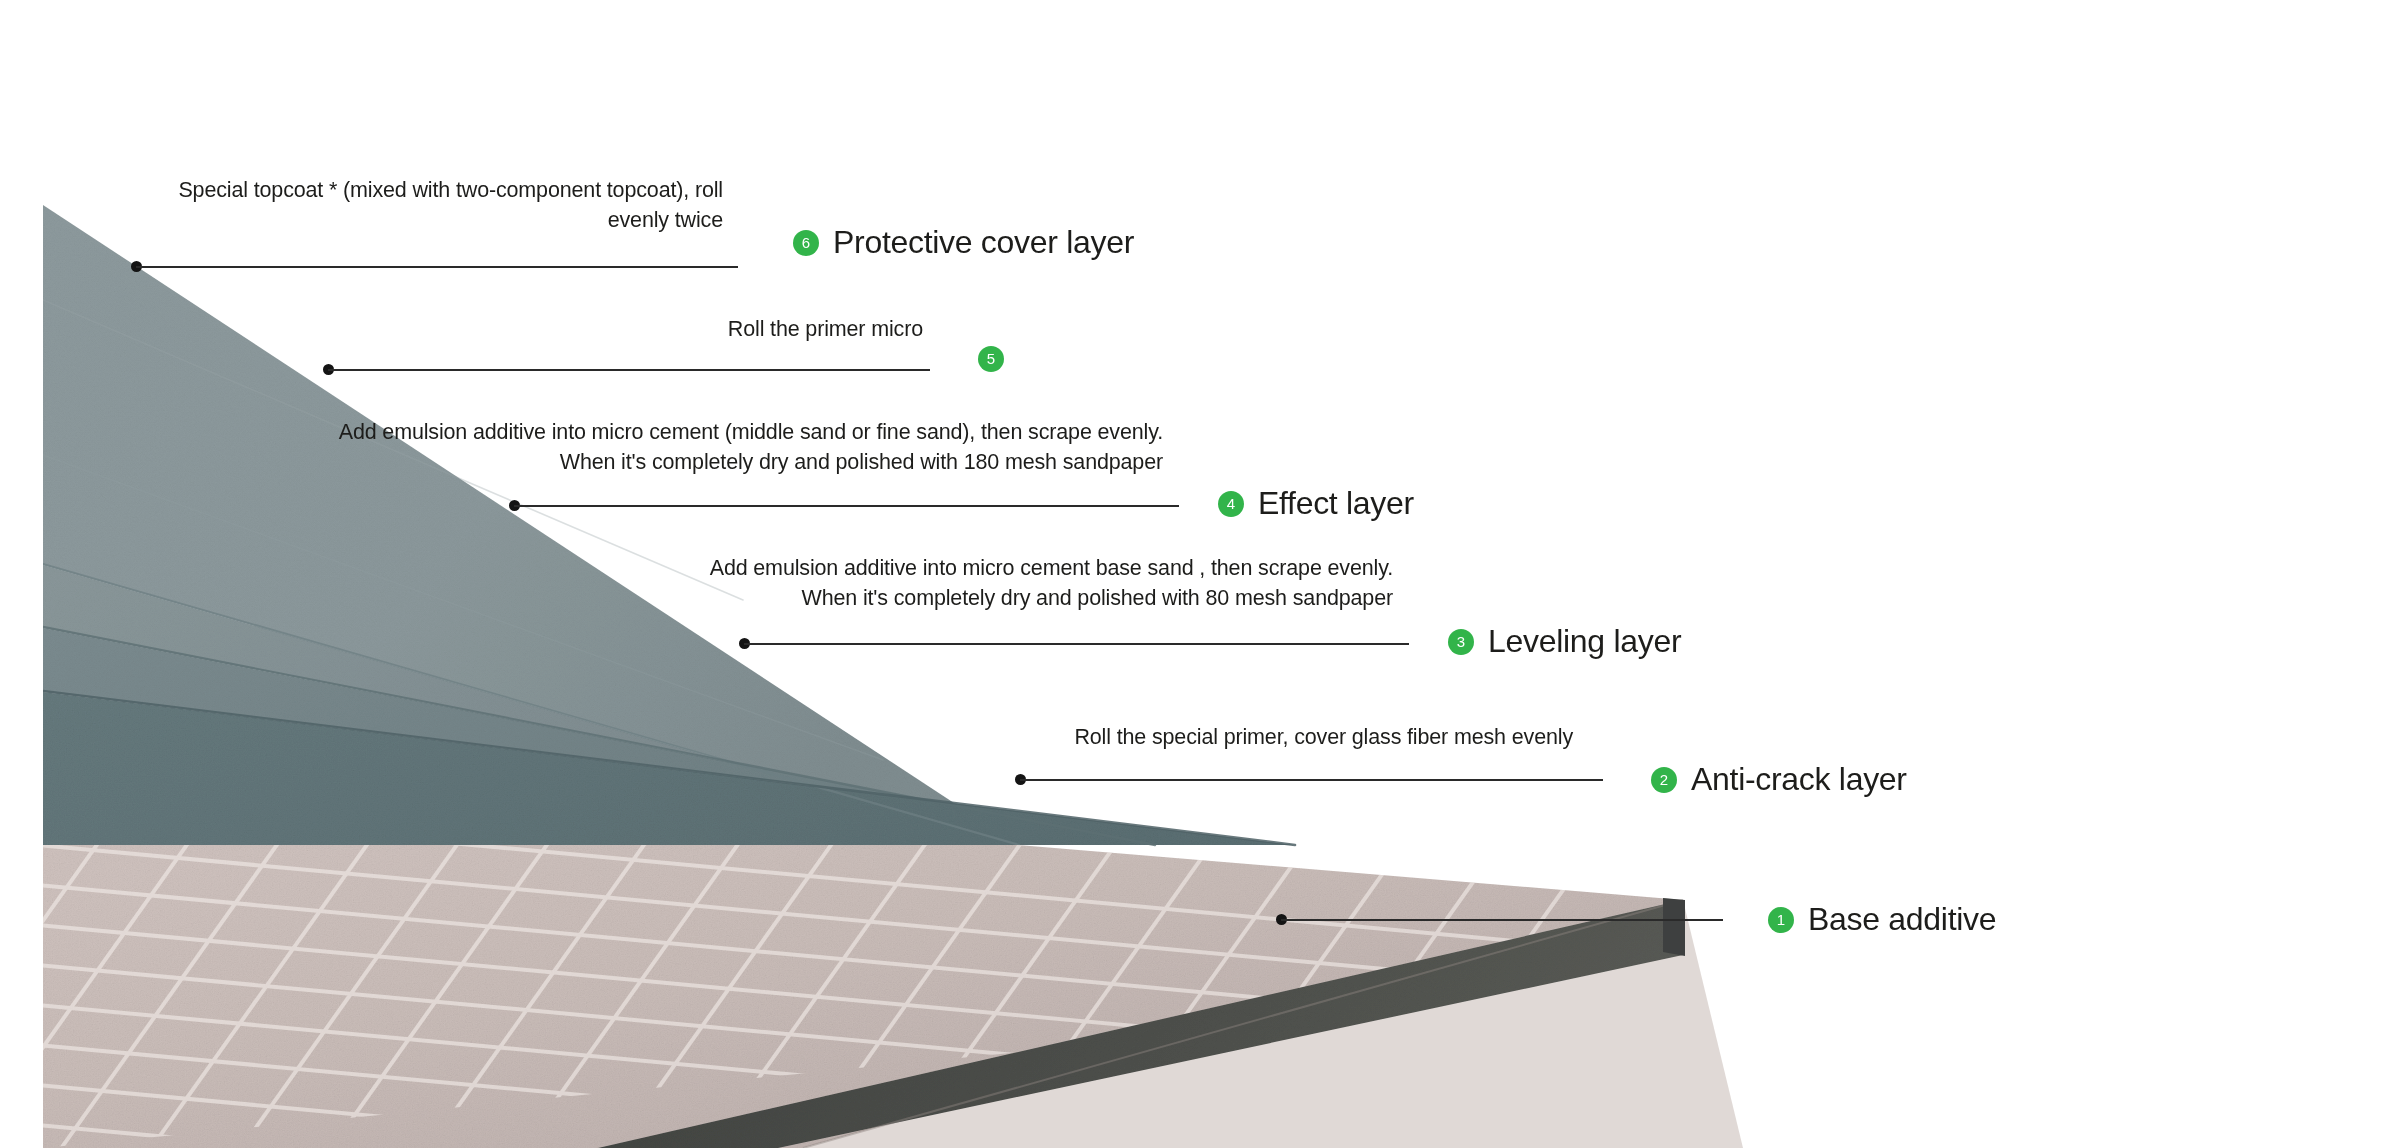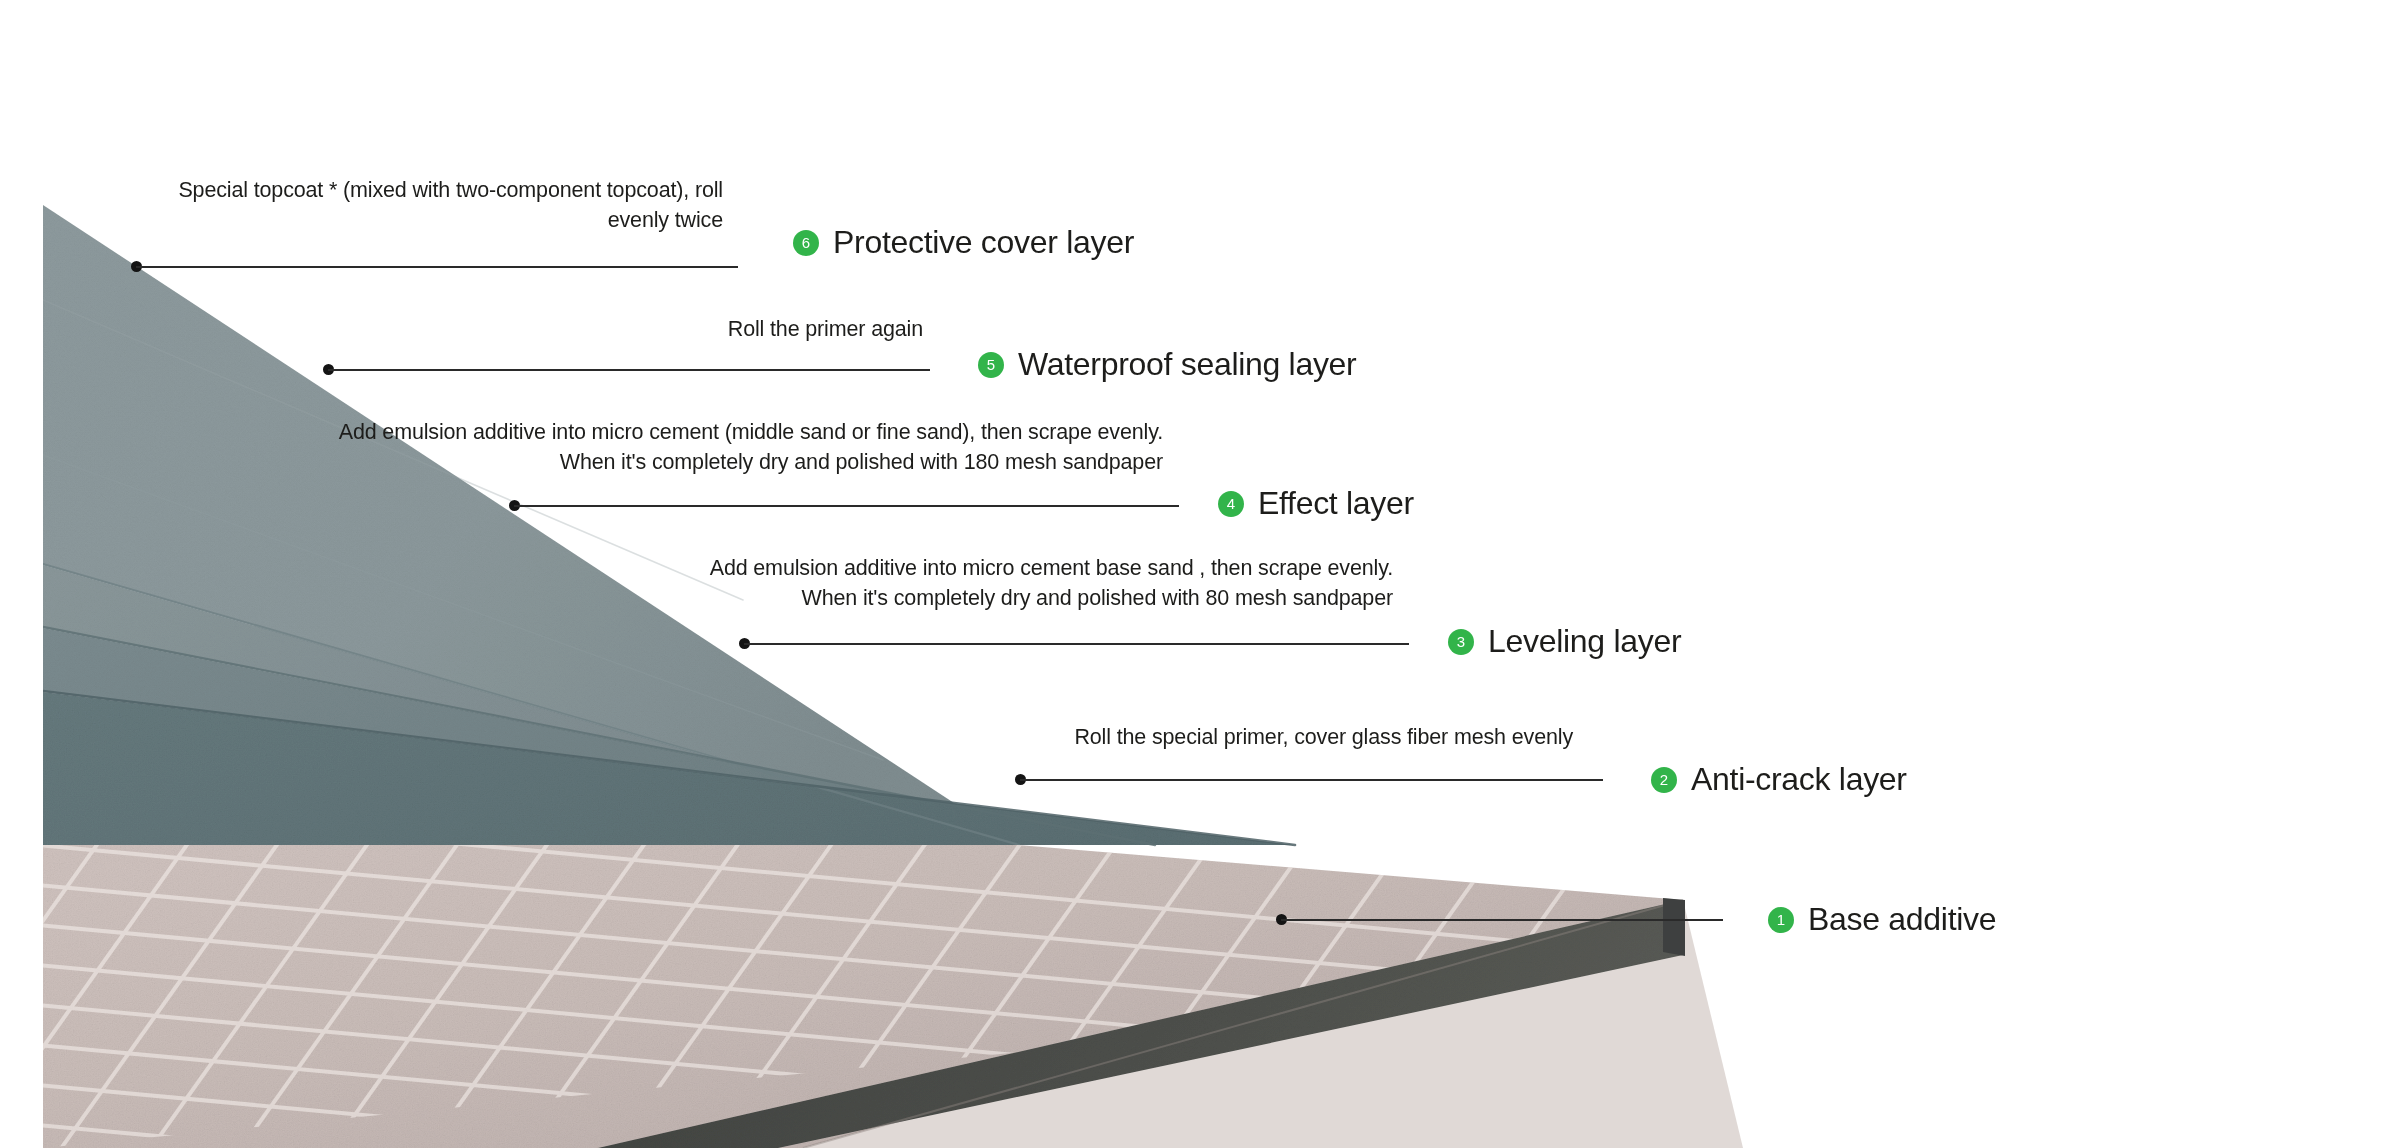--- a/index.html
+++ b/index.html
@@ -217,26 +217,25 @@
 evenly twice</div>
     <div class="dot" style="left:88px; top:261px;"></div>
     <div class="leader" style="left:93px; top:266px; width:602px;"></div>
     <div class="title-wrap" style="left:750px; top:224px;">
       <span class="badge">6</span>
       <span class="layer-title">Protective cover layer</span>
     </div>
   </div>
 
   <div class="callout" style="top:0;">
-    <div class="desc" style="left:260px; top:314px; width:620px;">Roll the primer again</div>
+    <div class="desc" style="left:260px; top:314px; width:620px;">Roll the primer micro</div>
     <div class="dot" style="left:280px; top:364px;"></div>
     <div class="leader" style="left:285px; top:369px; width:602px;"></div>
     <div class="title-wrap" style="left:935px; top:346px;">
       <span class="badge">5</span>
-      <span class="layer-title">Waterproof sealing layer</span>
     </div>
   </div>
 
   <div class="callout" style="top:0;">
     <div class="desc" style="left:120px; top:417px; width:1000px;">Add emulsion additive into micro cement (middle sand or fine sand), then scrape evenly.
 When it's completely dry and polished with 180 mesh sandpaper</div>
     <div class="dot" style="left:466px; top:500px;"></div>
     <div class="leader" style="left:471px; top:505px; width:665px;"></div>
     <div class="title-wrap" style="left:1175px; top:485px;">
       <span class="badge">4</span>

